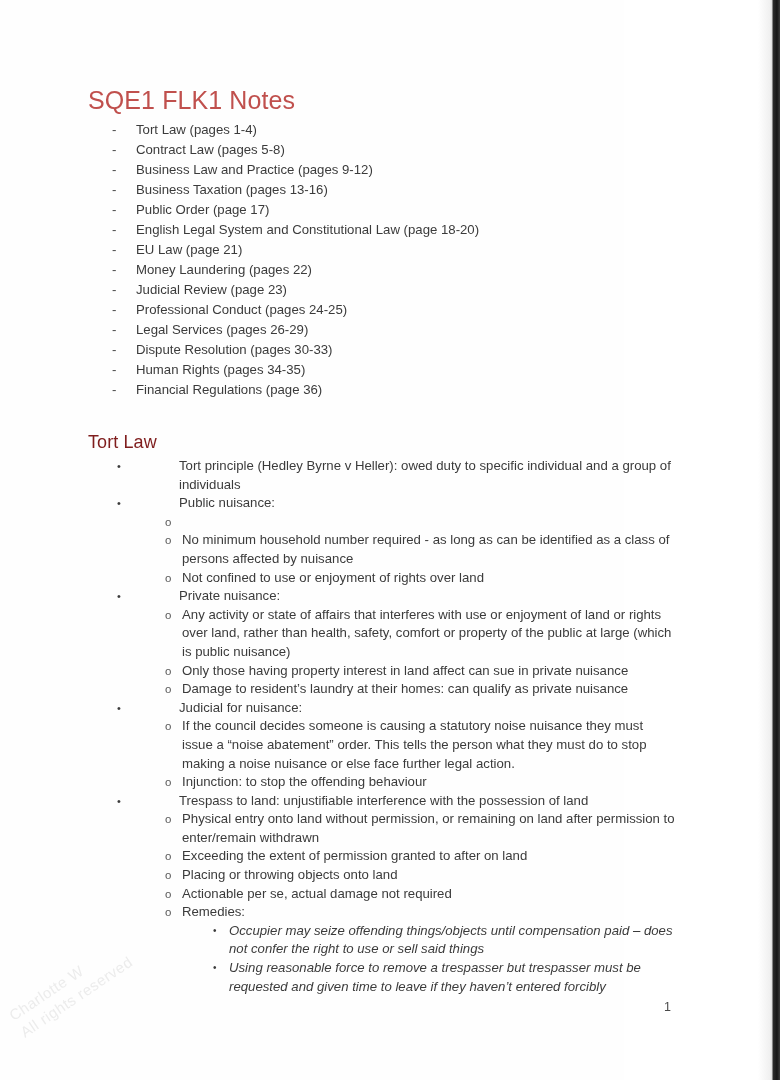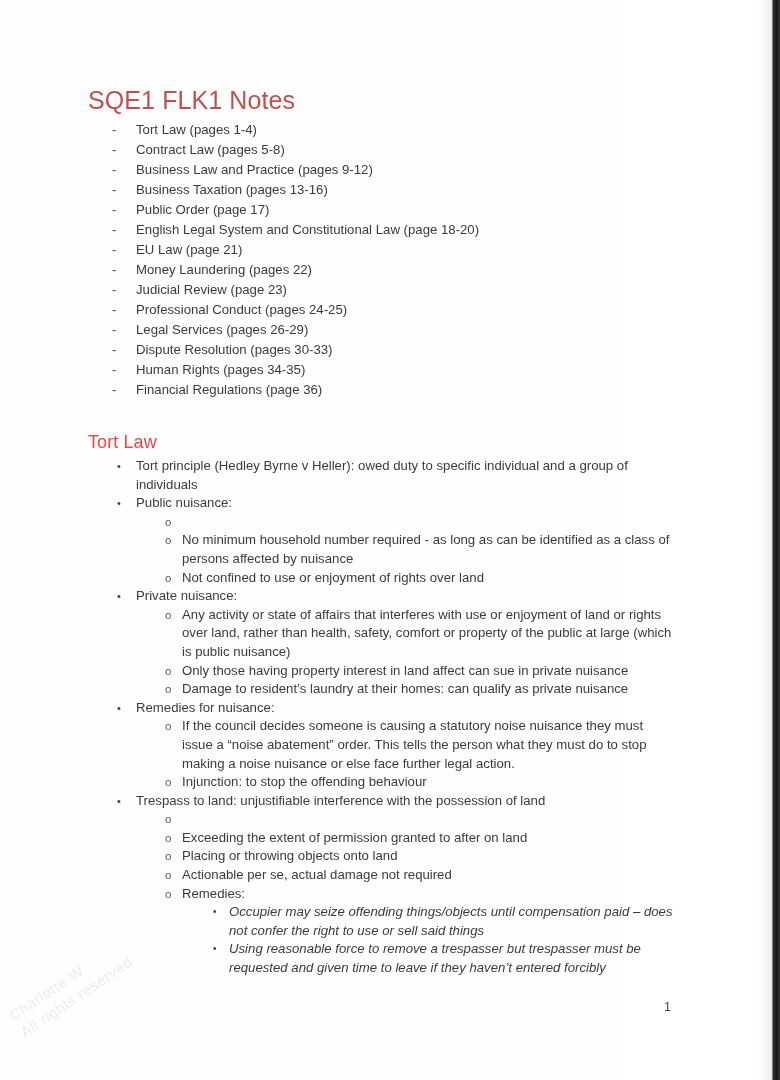--- a/index.html
+++ b/index.html
@@ -62,21 +62,21 @@
     color: #c0504d;
     letter-spacing: 0.1px;
   }
 
   .section-title {
     position: absolute;
     left: 88px;
     top: 432px;
     font-size: 18px;
     font-weight: 400;
-    color: #ef4444;
+    color: #7f1d1d;
     letter-spacing: 0.1px;
   }
 
   
   #toc {
     position: absolute;
     left: 0;
     top: 120px;
     width: 700px;
   }
@@ -124,21 +124,21 @@
   }
 
   .txt {
     flex: 1 1 auto;
     line-height: 18.6px;
   }
 
   
   .lvl1 { padding-left: 117px; }
   .lvl1 > .mark { width: 19px; font-size: 11px; color: #3b3b3b; }
-  .lvl1 > .txt  { max-width: 500px; }
+  .lvl1 > .txt  { max-width: 500px; margin-left: 43px; }
 
   
   .lvl2 { padding-left: 165px; }
   .lvl2 > .mark { width: 17px; font-size: 11.5px; color: #5a5a5a; }
   .lvl2 > .txt  { max-width: 495px; }
 
   
   .lvl3 { padding-left: 213px; }
   .lvl3 > .mark { width: 16px; font-size: 10px; color: #3b3b3b; }
   .lvl3 > .txt  { max-width: 455px; font-style: italic; }
@@ -259,36 +259,37 @@
         <div class="li lvl2">
           <span class="mark">o</span>
           <span class="txt"><span>Only those having </span><span class="underlined">property interest in land affect</span><span> can sue in private nuisance</span></span>
         </div>
         <div class="li lvl2">
           <span class="mark">o</span>
           <span class="txt">Damage to resident’s laundry at their homes: can qualify as private nuisance</span>
         </div>
         <div class="li lvl1">
           <span class="mark">•</span>
-          <span class="txt">Remedies for nuisance:</span>
+          <span class="txt">Judicial for nuisance:</span>
         </div>
         <div class="li lvl2">
           <span class="mark">o</span>
           <span class="txt">If the council decides someone is causing a statutory noise nuisance they must issue a “noise abatement” order. This tells the person what they must do to stop making a noise nuisance or else face further legal action.</span>
         </div>
         <div class="li lvl2">
           <span class="mark">o</span>
           <span class="txt">Injunction: to stop the offending behaviour</span>
         </div>
         <div class="li lvl1">
           <span class="mark">•</span>
           <span class="txt">Trespass to land: unjustifiable interference with the possession of land</span>
         </div>
         <div class="li lvl2">
           <span class="mark">o</span>
+          <span class="txt">Physical entry onto land without permission, or remaining on land after permission to enter/remain withdrawn</span>
         </div>
         <div class="li lvl2">
           <span class="mark">o</span>
           <span class="txt">Exceeding the extent of permission granted to after on land</span>
         </div>
         <div class="li lvl2">
           <span class="mark">o</span>
           <span class="txt">Placing or throwing objects onto land</span>
         </div>
         <div class="li lvl2">

